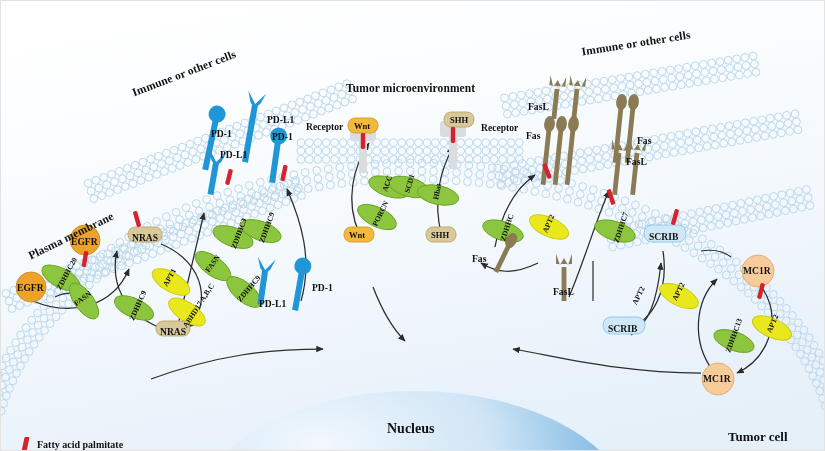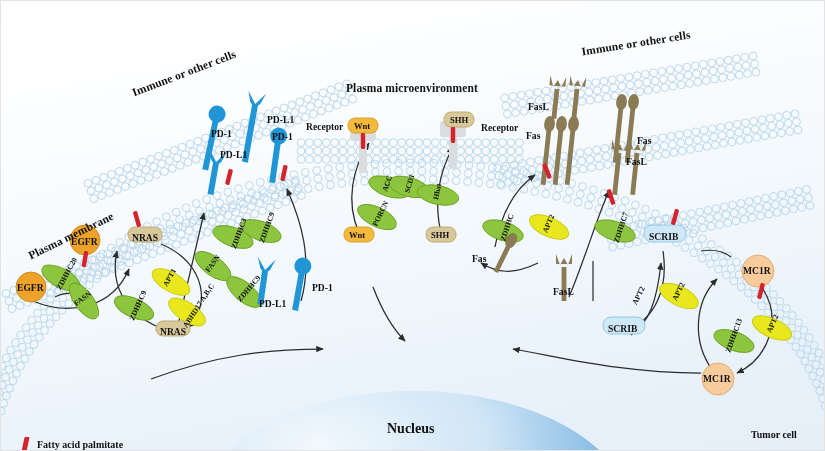--- a/index.html
+++ b/index.html
@@ -1123,25 +1123,25 @@
         <circle cx="757" cy="270" r="16" fill="#f8cb9b" stroke="#e0a86e" stroke-width="0.9"></circle>
         <circle cx="717" cy="378" r="16" fill="#f8cb9b" stroke="#e0a86e" stroke-width="0.9"></circle>
         <g transform="rotate(14 760 290)">
           <rect x="757.8" y="282" width="4.4" height="16" rx="1.4" fill="#d5232e"></rect>
         </g>
       </g>
   </svg>
 
   <div class="lbl lbl-hdr" style="left:128px;top:66px;transform:rotate(-21deg);">Immune or other cells</div>
   <div class="lbl lbl-hdr" style="left:580px;top:36px;transform:rotate(-9deg);">Immune or other cells</div>
-  <div class="lbl lbl-hdr" style="left:345px;top:81px;">Plasma microenvironment</div>
+  <div class="lbl lbl-hdr" style="left:345px;top:81px;">Tumor microenvironment</div>
   <div class="lbl lbl-hdr" style="left:28px;top:249px;transform:rotate(-26deg);transform-origin:left center;">Plasma membrane</div>
 
   <div class="lbl" style="left:386px;top:420px;font-size:14px;">Nucleus</div>
-  <div class="lbl" style="left:727px;top:428px;font-size:10px;margin-left:23px;">Tumor cell</div>
+  <div class="lbl" style="left:727px;top:428px;font-size:13px;">Tumor cell</div>
 
   <div style="position:absolute;left:22px;top:436px;display:flex;align-items:center;gap:9px;">
     <span style="display:inline-block;width:5px;height:15px;background:#d5232e;transform:skewX(-12deg);border-radius:1px;"></span>
     <span class="lbl" style="position:static;font-size:10px;">Fatty acid palmitate</span>
   </div>
 
   <div class="lbl lbl-md" style="left:70px;top:235px;">EGFR</div>
   <div class="lbl lbl-md" style="left:16px;top:281px;">EGFR</div>
   <div class="lbl lbl-xs" style="left:48px;top:268px;transform:rotate(-62deg);">ZDHHC20</div>
   <div class="lbl lbl-xs" style="left:72px;top:293px;transform:rotate(-36deg);">FASN</div>

